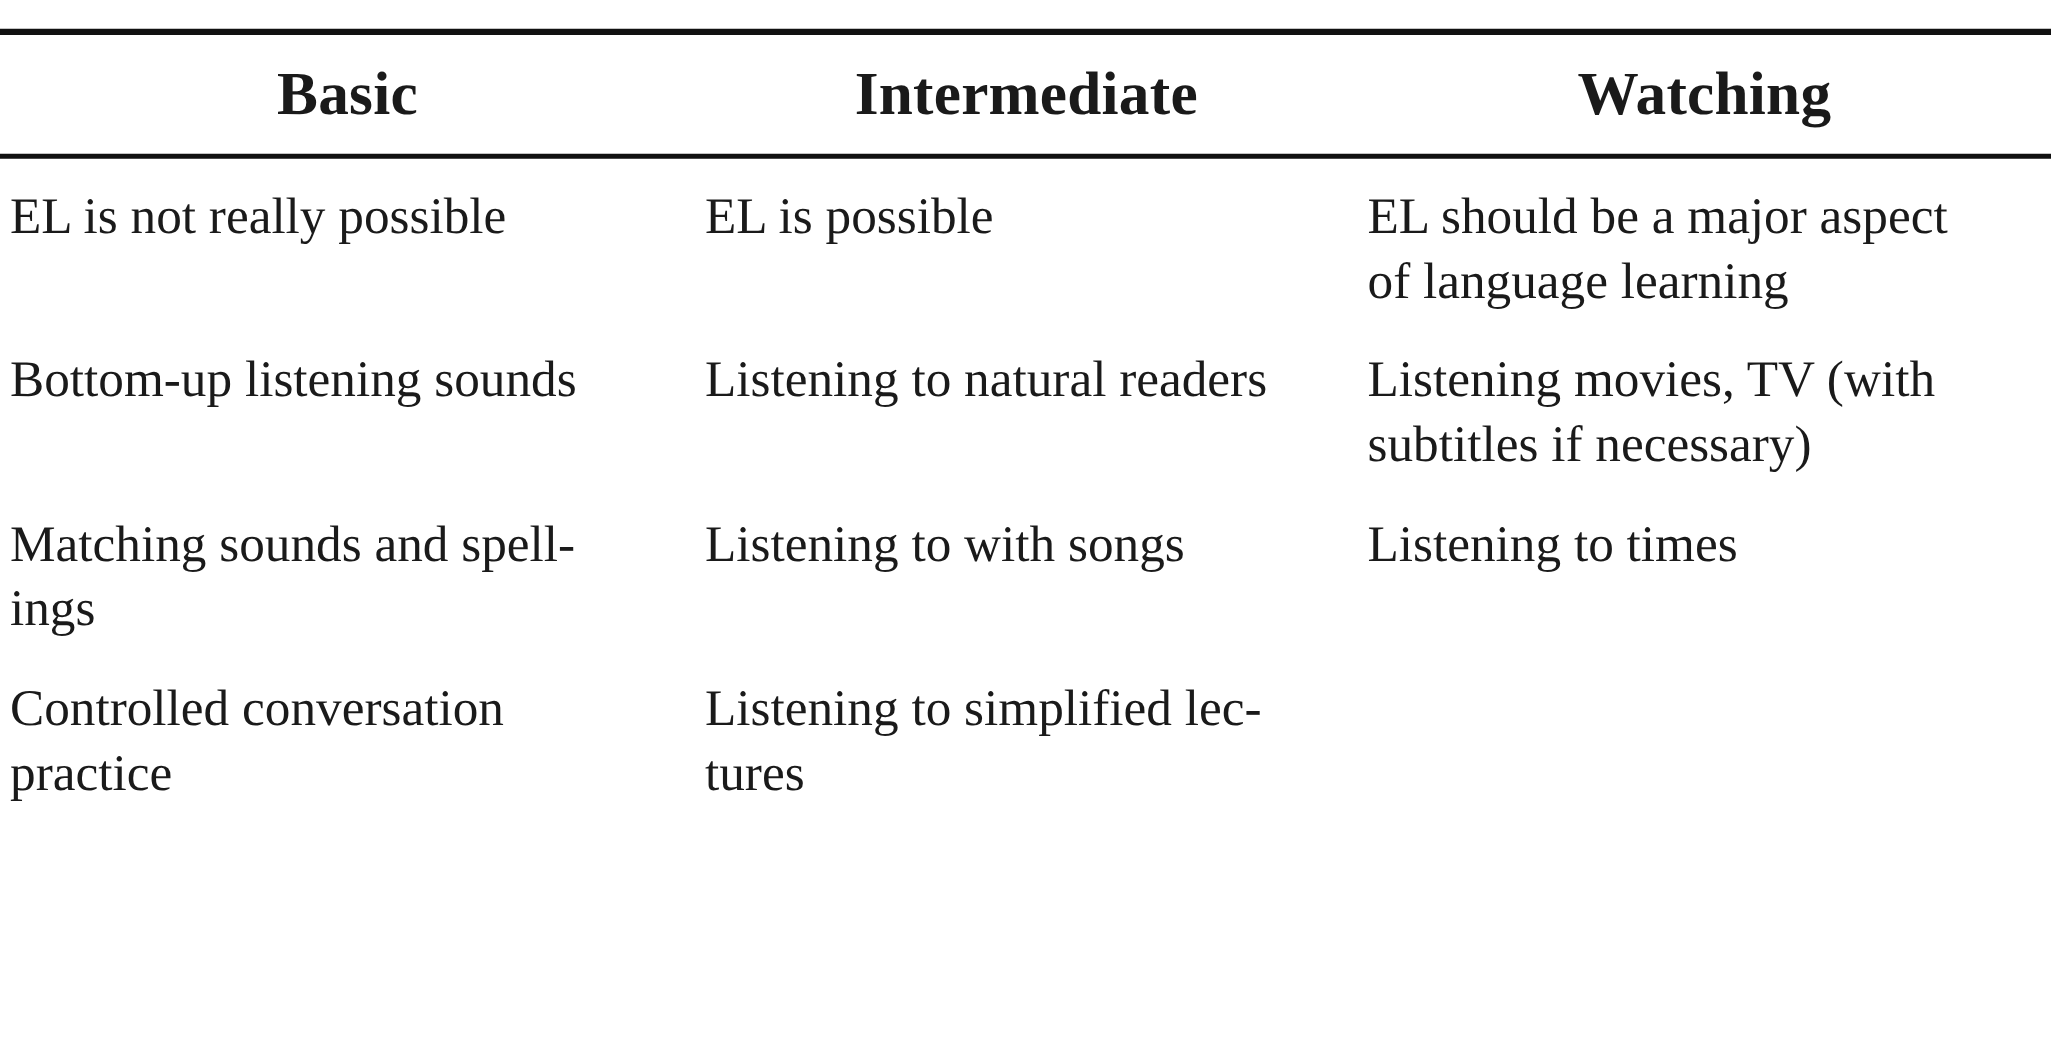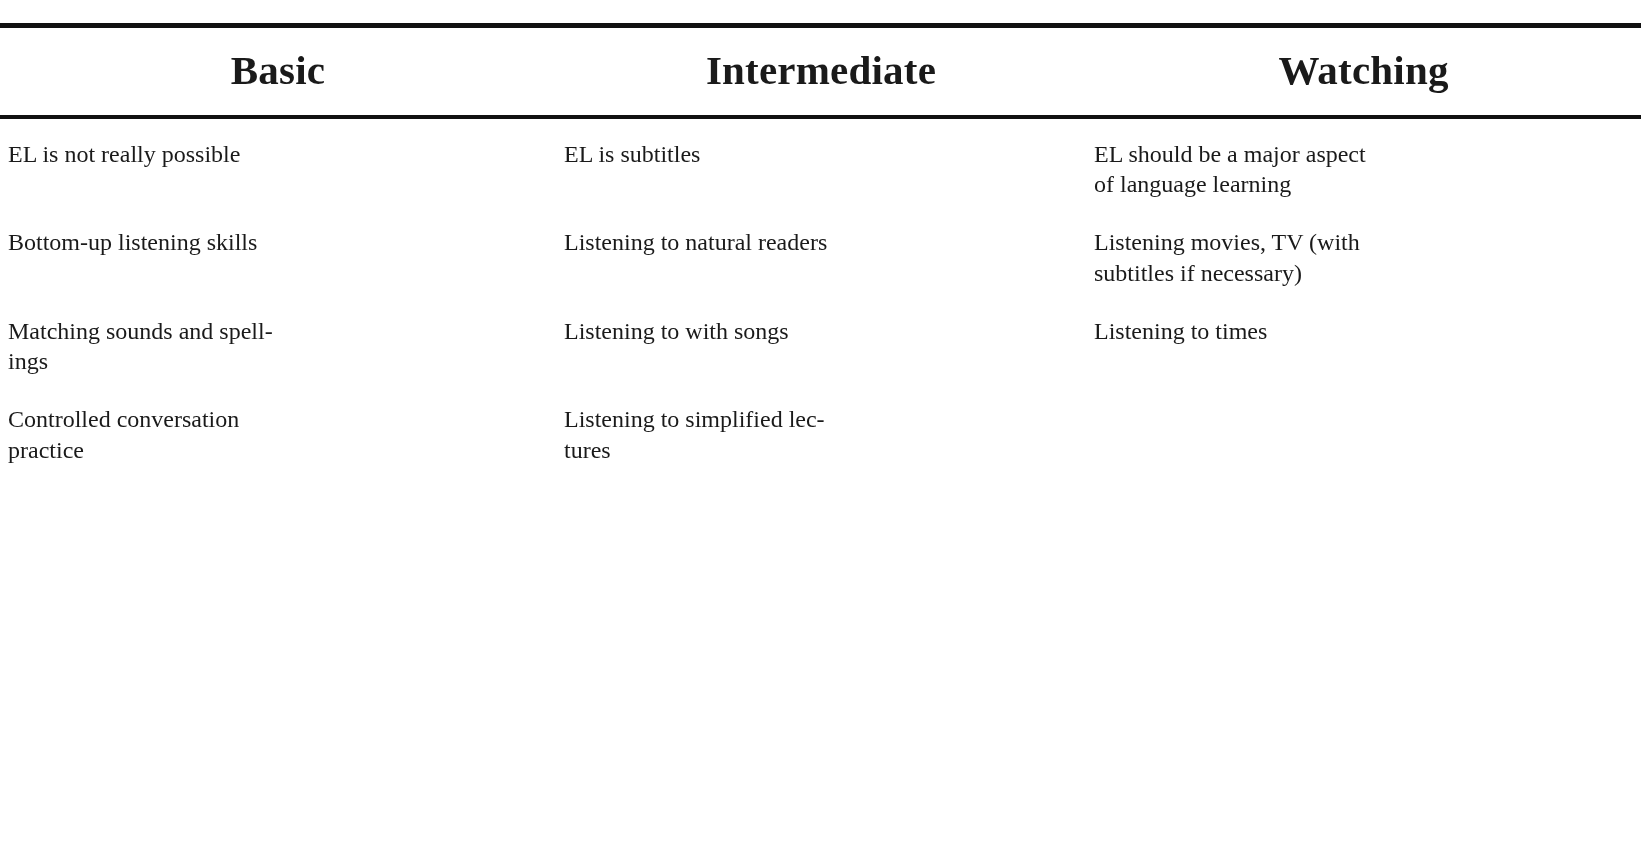--- a/index.html
+++ b/index.html
@@ -37,30 +37,30 @@
     border-collapse: collapse;
     table-layout: fixed;
   }
 
   table.tbl col.c1 { width: 556px; }
   table.tbl col.c2 { width: 530px; }
   table.tbl col.c3 { width: 555px; }
 
   thead th {
     font-weight: bold;
-    font-size: 41px;
+    font-size: 49px;
     line-height: 1.0;
     text-align: center;
     padding: 22px 10px 24px 10px;
     vertical-align: middle;
     letter-spacing: 0.2px;
   }
 
   tbody td {
-    font-size: 24px;
+    font-size: 41px;
     line-height: 1.26;
     text-align: left;
     vertical-align: top;
     padding: 14px 34px 14px 8px;
     white-space: pre-line;
     hyphens: none;
     font-weight: normal;
   }
 
   tbody tr:first-child td { padding-top: 20px; }
@@ -96,26 +96,26 @@
   <table class="tbl">
     <colgroup>
       <col class="c1">
         <col class="c2">
         <col class="c3">
     </colgroup>
 
     <tbody>
       <tr>
         <td>EL is not really possible</td>
-        <td>EL is subtitles</td>
+        <td>EL is possible</td>
         <td>EL should be a major aspect
 of language learning</td>
       </tr>
       <tr>
-        <td>Bottom-up listening skills</td>
+        <td>Bottom-up listening sounds</td>
         <td>Listening to natural readers</td>
         <td>Listening movies, TV (with
 subtitles if necessary)</td>
       </tr>
       <tr>
         <td>Matching sounds and spell-
 ings</td>
         <td>Listening to with songs</td>
         <td>Listening to times</td>
       </tr>

